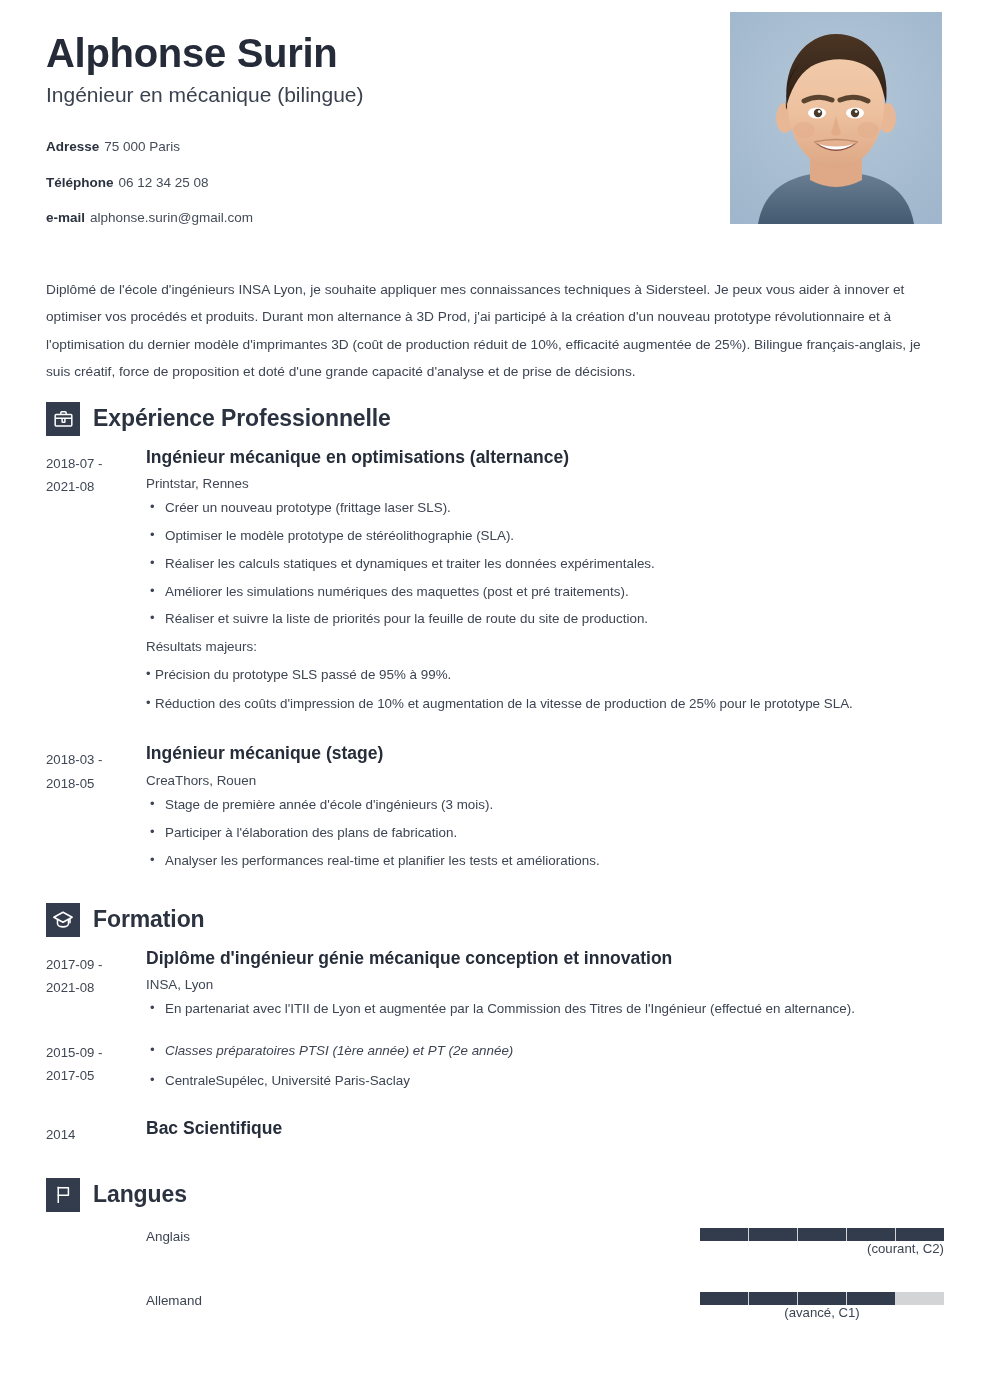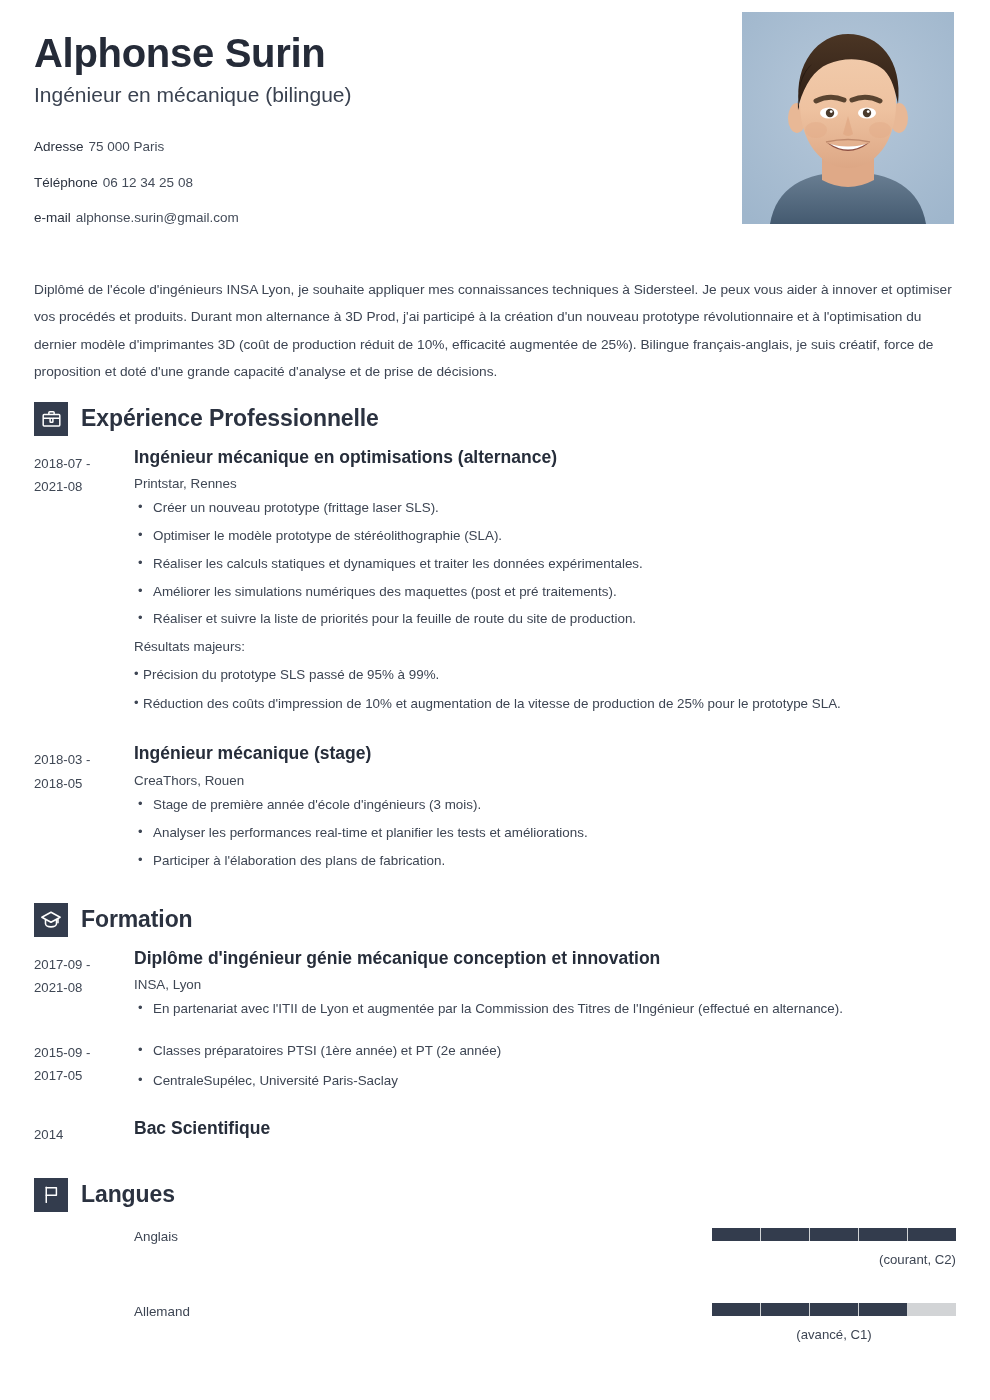--- a/index.html
+++ b/index.html
@@ -7,37 +7,37 @@
     margin: 0; padding: 0;
     background: #ffffff;
   }
   body {
     width: 990px; height: 1400px;
     font-family: "Liberation Sans", sans-serif;
     color: #333b4a;
     position: relative;
     overflow: hidden;
   }
-  .page { padding: 0 34px; position: relative; }
+  .page { padding: 0 46px; position: relative; }
 
   
   .header { position: relative; padding-top: 30px; min-height: 250px; }
   .name {
     font-size: 40px; font-weight: bold; letter-spacing: -0.3px;
     color: #252b38; margin: 0 0 6px 0; line-height: 1.15;
   }
   .job-title {
     font-size: 21px; font-weight: normal; color: #3a4250;
     margin: 0 0 30px 0; line-height: 1.25;
   }
   .contact-row {
     font-size: 13.5px; margin-bottom: 18px; line-height: 1.3;
     color: #3a4250;
   }
-  .contact-label { font-weight: normal; color: #2b323f; }
+  .contact-label { font-weight: bold; color: #2b323f; }
   .contact-value { color: #444c59; margin-left: 5px; }
 
   .photo-frame {
     position: absolute; right: 2px; top: 12px;
     width: 212px; height: 212px;
     overflow: hidden; background: #a8bed2;
   }
   .photo-frame svg { display: block; width: 100%; height: 100%; }
 
   
@@ -104,21 +104,21 @@
   .lang-name { font-size: 13.4px; color: #3d4553; line-height: 1.4; }
   .lang-right { width: 244px; flex: 0 0 244px; }
   .lang-bar {
     width: 244px; height: 13px; display: flex;
     background: #d2d4d6; gap: 1px;
   }
   .lang-seg { flex: 1 1 0; background: #d2d4d6; }
   .lang-seg.on { background: #333c4d; }
   .lang-level {
     font-size: 13.2px; color: #3d4553;
-    text-align: right; margin-top: 11px;
+    text-align: right; 
   }
   .lang-gap { height: 30px; }
 </style>
 </head>
 <body>
 
 <div class="page">
 
   <div class="header">
     <h1 class="name">Alphonse Surin</h1>
@@ -233,22 +233,22 @@
   <div class="entry">
     <div class="entry-dates">
       <div>2018-03 -</div>
       <div>2018-05</div>
     </div>
     <div class="entry-body">
       <div class="entry-title">Ingénieur mécanique (stage)</div>
       <div class="entry-sub">CreaThors, Rouen</div>
       <ul class="bullets">
         <li>Stage de première année d'école d'ingénieurs (3 mois).</li>
+        <li>Participer à l'élaboration des plans de fabrication.</li>
         <li>Analyser les performances real-time et planifier les tests et améliorations.</li>
-        <li>Participer à l'élaboration des plans de fabrication.</li>
       </ul>
     </div>
   </div>
 
   <div class="section-head" style="margin-top:24px;">
     <span class="sec-icon">
       <svg width="22" height="22" viewBox="0 0 24 24" fill="none" stroke="#ffffff" stroke-width="1.7" stroke-linejoin="round">
         <path d="M12 3.6 L22 9 L12 14.4 L2 9 Z"></path>
         <path d="M6 11.1v5.1c0 1.9 2.8 3.3 6 3.3s6-1.4 6-3.3v-5.1"></path>
         <path d="M19.6 10.2v5.3"></path>
@@ -273,21 +273,21 @@
 
   <div class="entry-spacer" style="height:10px;"></div>
 
   <div class="entry">
     <div class="entry-dates" style="padding-top:0;">
       <div>2015-09 -</div>
       <div>2017-05</div>
     </div>
     <div class="entry-body">
       <ul class="bullets">
-        <li style="margin-bottom:9px;">Classes préparatoires PTSI (1ère année) et PT (2e année)</li>
+        <li style="margin-bottom:9px;font-style:italic;">Classes préparatoires PTSI (1ère année) et PT (2e année)</li>
         <li>CentraleSupélec, Université Paris-Saclay</li>
       </ul>
     </div>
   </div>
 
   <div class="entry-spacer" style="height:14px;"></div>
 
   <div class="entry">
     <div class="entry-dates">
       <div>2014</div>

